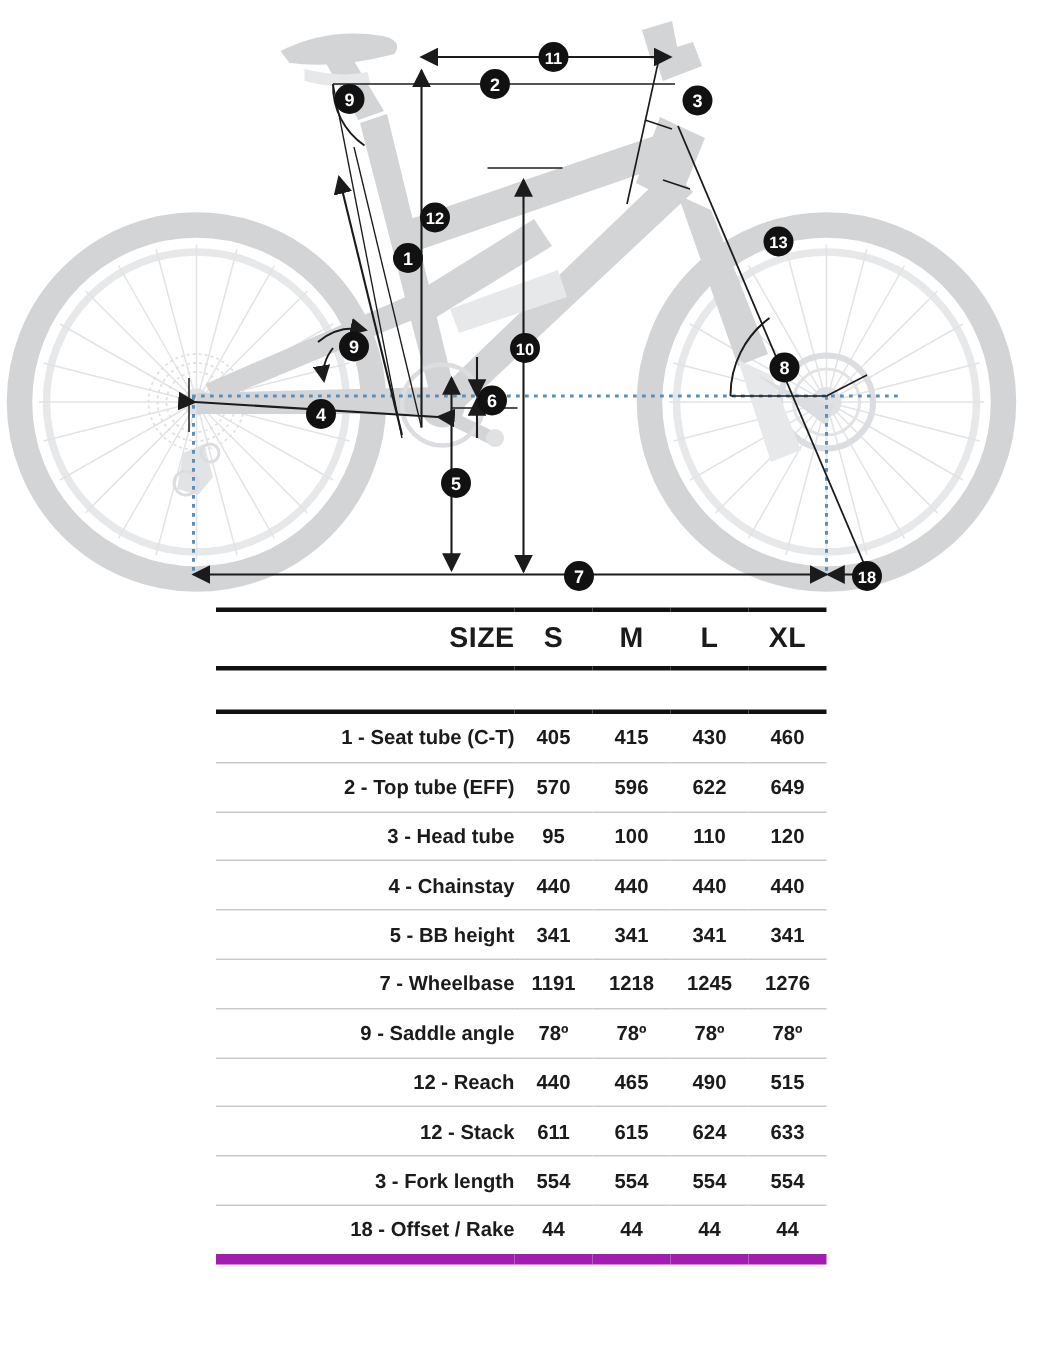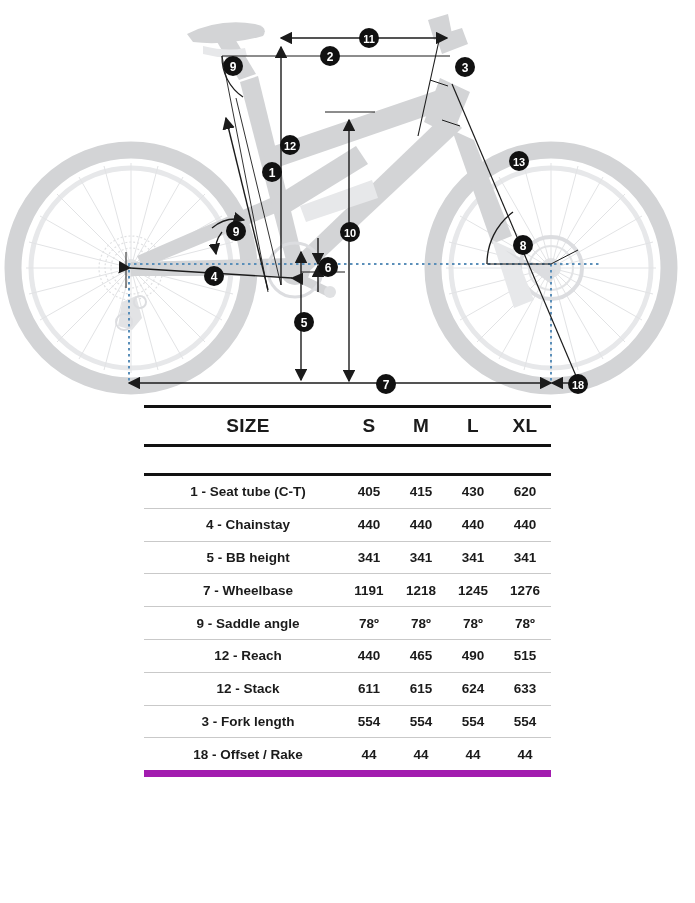--- a/index.html
+++ b/index.html
@@ -21,21 +21,21 @@
     border-collapse:collapse;
     width:400px;
     margin:0 auto;
     table-layout:fixed;
   }
   table.geo td,table.geo th{
     padding:0;
     font-weight:bold;
     color:#1b1b1b;
   }
-  .c-label{width:190px;text-align:center;}
+  .c-label{width:190px;text-align:right;}
   .c-size{width:52px;text-align:center;}
   tr.hdr th{
     font-size:19px;
     letter-spacing:.3px;
     height:36px;
     vertical-align:middle;
     border-top:3px solid #111;
     border-bottom:3px solid #111;
   }
   tr.hdr th.c-label{padding-left:9px;}
@@ -311,21 +311,35 @@
           <td colspan="5"></td>
         </tr>
         <tr class="toprule">
           <td colspan="5"></td>
         </tr>
         <tr class="row">
           <td class="c-label">1 - Seat tube (C-T)</td>
           <td class="c-size">405</td>
           <td class="c-size">415</td>
           <td class="c-size">430</td>
-          <td class="c-size">620</td>
+          <td class="c-size">460</td>
+        </tr>
+        <tr class="row">
+          <td class="c-label">2 - Top tube (EFF)</td>
+          <td class="c-size">570</td>
+          <td class="c-size">596</td>
+          <td class="c-size">622</td>
+          <td class="c-size">649</td>
+        </tr>
+        <tr class="row">
+          <td class="c-label">3 - Head tube</td>
+          <td class="c-size">95</td>
+          <td class="c-size">100</td>
+          <td class="c-size">110</td>
+          <td class="c-size">120</td>
         </tr>
         <tr class="row">
           <td class="c-label">4 - Chainstay</td>
           <td class="c-size">440</td>
           <td class="c-size">440</td>
           <td class="c-size">440</td>
           <td class="c-size">440</td>
         </tr>
         <tr class="row">
           <td class="c-label">5 - BB height</td>

